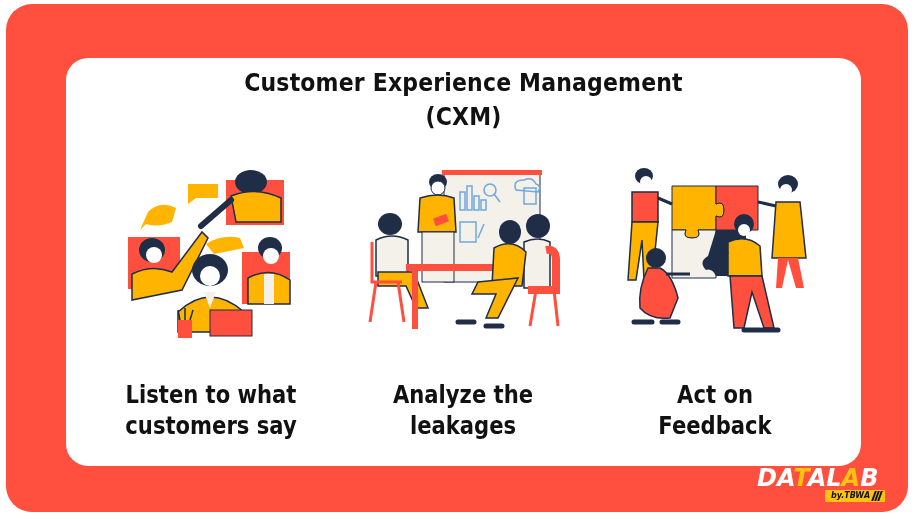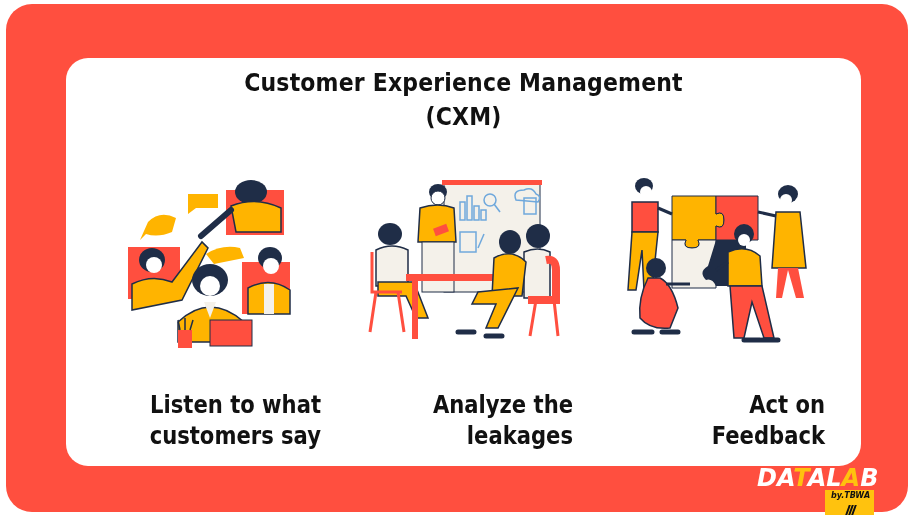--- a/index.html
+++ b/index.html
@@ -30,23 +30,23 @@
     font-weight: bold;
     font-size: 25px;
     line-height: 34px;
     color: #111111;
     letter-spacing: 0.2px;
     font-family: "DejaVu Sans", sans-serif;
     transform: scaleX(0.88);
   }
   .col {
     position: absolute;
-    top: 114px;
+    top: 104px;
     width: 250px;
-    text-align: right;
+    text-align: center;
   }
   .col.c1 { left: 20px; }
   .col.c2 { left: 272px; }
   .col.c3 { left: 524px; }
   .illus {
     width: 210px; height: 180px;
     margin: 0 auto;
     position: relative;
   }
   .caption {
@@ -77,21 +77,21 @@
     position: absolute;
     left: 68px; top: 25px;
     background: #ffc20e;
     color: #111;
     font-family: "DejaVu Sans", sans-serif;
     font-weight: bold;
     font-size: 8px;
     line-height: 12px;
     padding: 0 4px 0 6px;
     white-space: nowrap;
-    display: flex; align-items: center; gap: 3px; flex-direction: column;
+    display: flex; align-items: center; gap: 3px;
   }
   .stripes { display: inline-flex; gap: 1px; }
   .stripes i {
     display: inline-block; width: 2px; height: 10px;
     background: #111; transform: skewX(-20deg);
   }
 </style>
 </head>
 <body>
 

